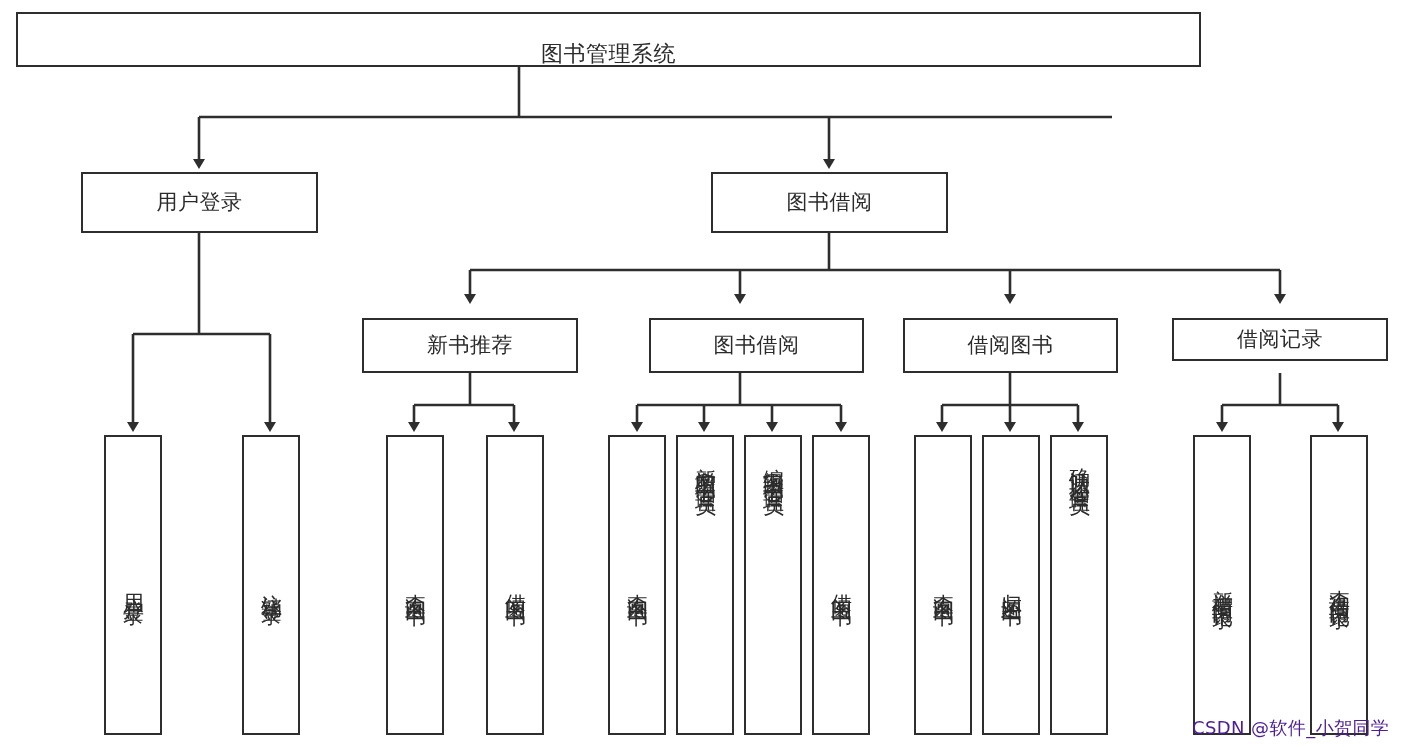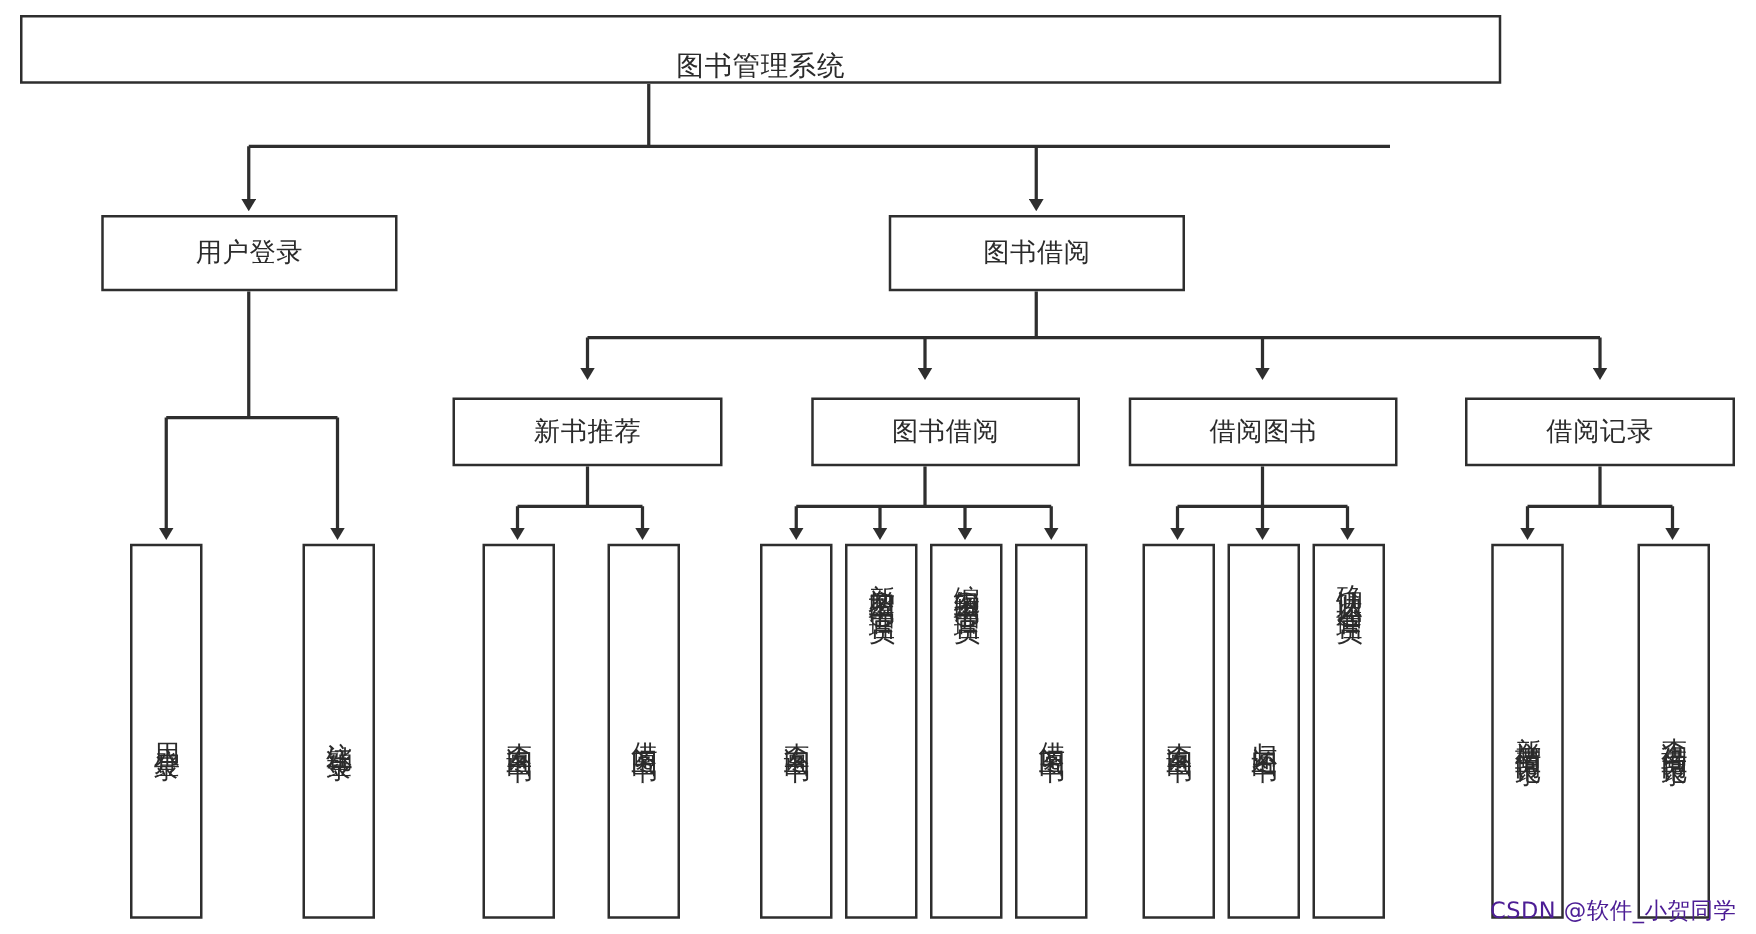--- a/index.html
+++ b/index.html
@@ -139,21 +139,21 @@
 
   <div class="node h" style="left:362px; top:318px; width:216px; height:55px;">
     <span class="label">新书推荐</span>
   </div>
   <div class="node h" style="left:633px; top:318px; width:215px; height:55px;margin-left:16px;">
     <span class="label">图书借阅</span>
   </div>
   <div class="node h" style="left:903px; top:318px; width:215px; height:55px;">
     <span class="label">借阅图书</span>
   </div>
-  <div class="node h" style="left:1172px; top:318px; width:216px; height:55px;">
+  <div class="node h" style="left:1172px; top:318px; width:216px; height:43px;">
     <span class="label">借阅记录</span>
   </div>
 
   <div class="node v mid" style="left:104px; top:435px; width:58px; height:300px;">
     <span class="label">用户登录</span>
   </div>
   <div class="node v mid" style="left:242px; top:435px; width:58px; height:300px;">
     <span class="label">注销登录</span>
   </div>
 

